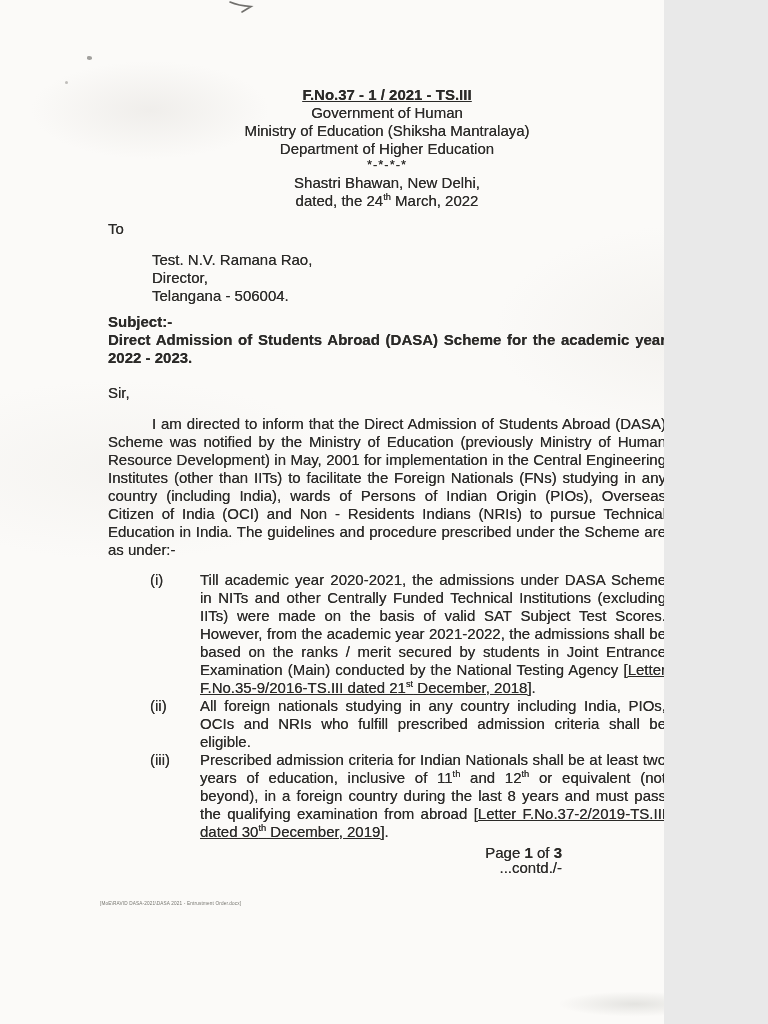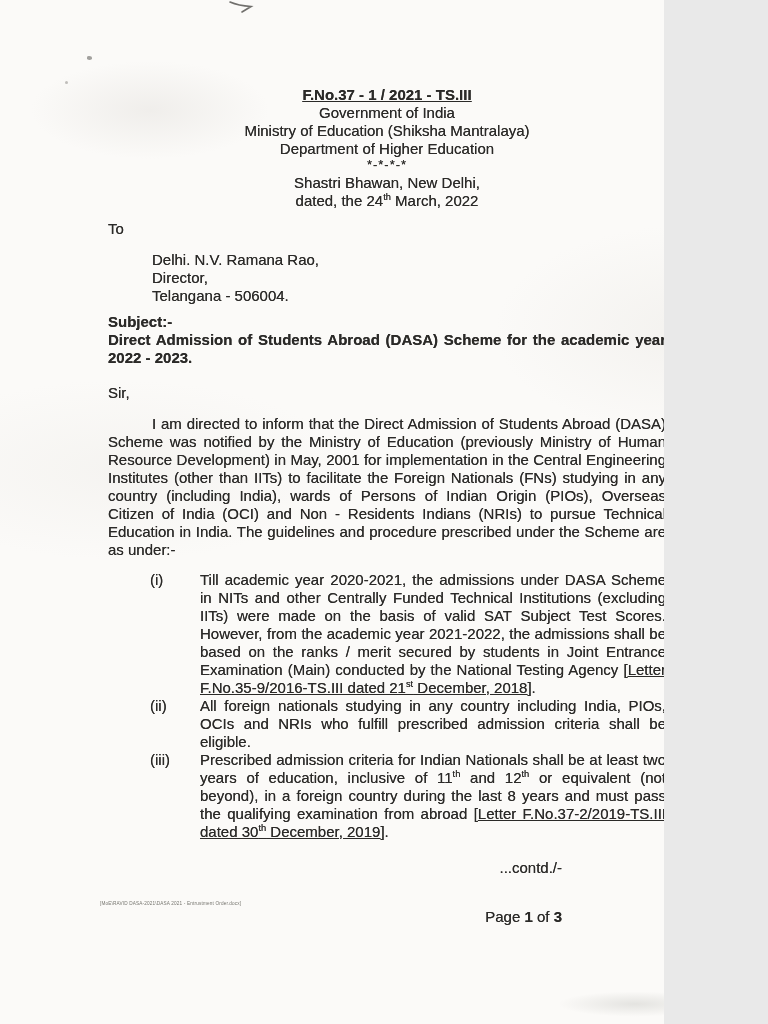--- a/index.html
+++ b/index.html
@@ -45,21 +45,21 @@
   
   .body-para { margin: 13px 0 0 0; text-align: justify; text-indent: 44px; }
   .guideline-list { margin-top: 12px; padding-left: 42px; }
   .list-row { display: flex; }
   .list-marker { flex: none; width: 50px; }
   .item-text { flex: 1; text-align: justify; }
   .uref { text-decoration: underline; }
   sup { font-size: 0.62em; line-height: 0; vertical-align: super; }
   
   .contd { position: absolute; right: 102px; top: 859px; }
-  .page-num { position: absolute; right: 102px; top: 908px; }
+  .page-num { position: absolute; right: 102px; top: 844px; }
   .page-num b { font-weight: bold; }
   .filename {
     position: absolute; left: 100px; top: 901px;
     font-size: 6px; color: #76756f;
     transform: scale(0.78); transform-origin: 0 0;
     text-shadow: none; letter-spacing: 0.2px;
     white-space: nowrap;
   }
   
   .pen-mark { position: absolute; left: 228px; top: 0; }
@@ -78,34 +78,34 @@
       <path d="M2 2 C9 5 16 6 23 6.5 L14 12" fill="none" stroke="#4e4c48" stroke-width="1.6" stroke-linecap="round" opacity="0.8"></path>
     </svg>
   </span>
   <span class="speck-1"></span>
   <span class="speck-2"></span>
 
   <div class="content">
 
     <div class="letterhead">
       <div><span class="file-no">F.No.37 - 1 / 2021 - TS.III</span></div>
-      <div>Government of India</div>
+      <div>Government of Human</div>
       <div>Ministry of Education (Shiksha Mantralaya)</div>
       <div>Department of Higher Education</div>
       <div class="separator">*-*-*-*</div>
     </div>
 
     <div class="place-date">
       <div>Shastri Bhawan, New Delhi,</div>
       <div><span>dated, the 24</span><sup>th</sup><span> March, 2022</span></div>
     </div>
 
     <div class="to-label">To</div>
     <div class="recipient">
-      <div>Delhi. N.V. Ramana Rao,</div>
+      <div>Test. N.V. Ramana Rao,</div>
       <div>Director,</div>
       <div>Telangana - 506004.</div>
     </div>
 
     <div class="subject-row">
       <div class="subject-label">Subject:-</div>
       <div class="subject-text">Direct Admission of Students Abroad (DASA) Scheme for the academic year 2022 - 2023.</div>
     </div>
 
     <div class="salutation">Sir,</div>

